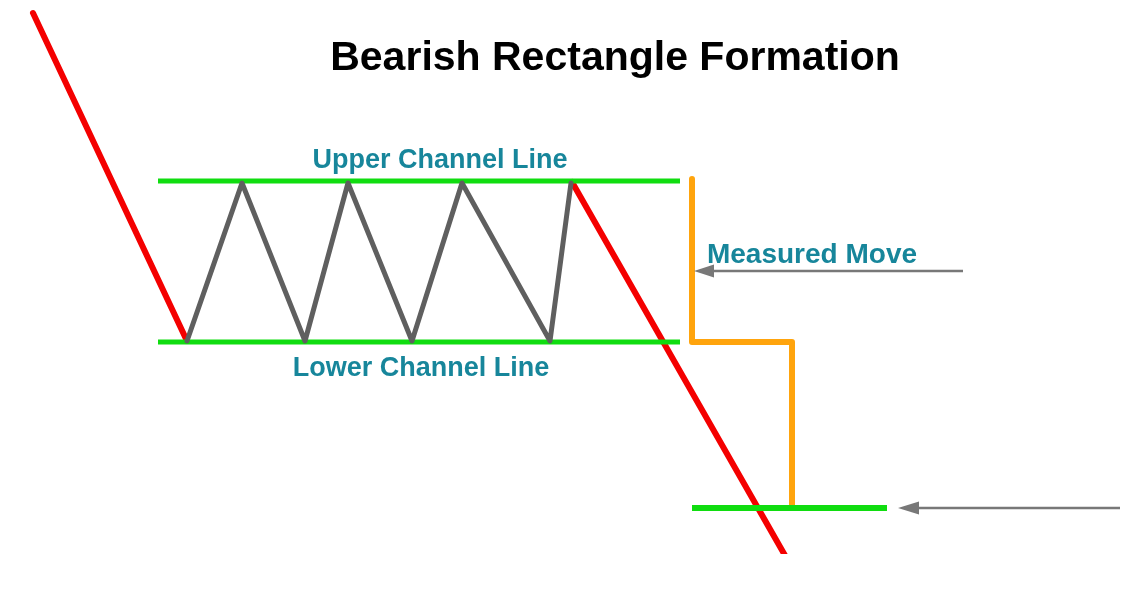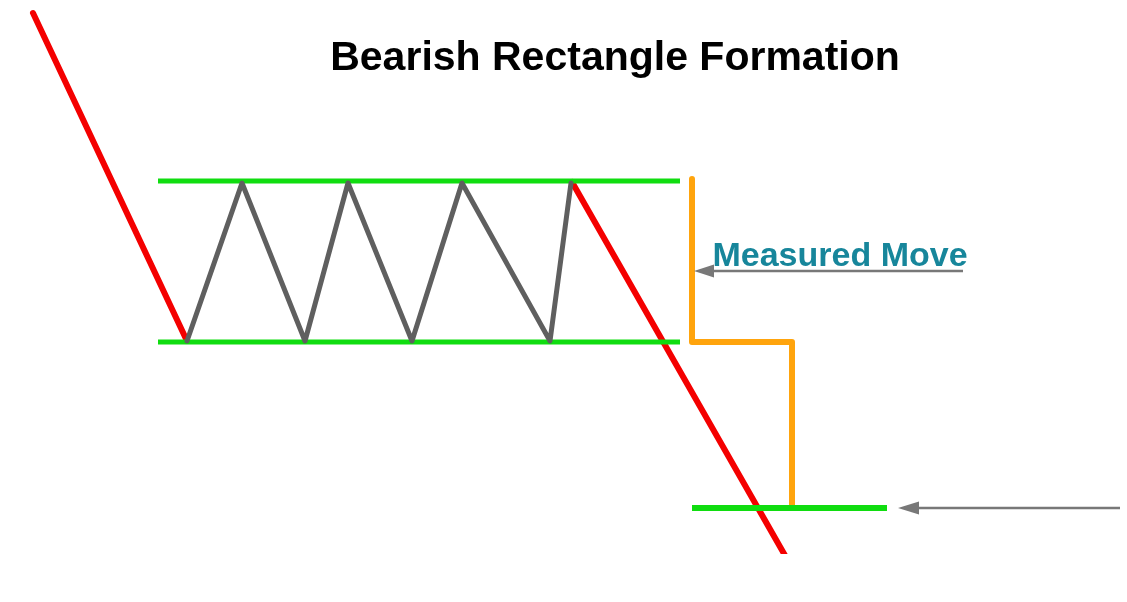--- a/index.html
+++ b/index.html
@@ -59,18 +59,20 @@
 
     <line x1="963" y1="271" x2="712" y2="271" style="stroke:var(--arrow-gray)" stroke-width="2.5"></line>
     <polygon points="694,271 714,264.5 714,277.5" style="fill:var(--arrow-gray)"></polygon>
 
     <line x1="1120" y1="508" x2="917" y2="508" style="stroke:var(--arrow-gray)" stroke-width="2.5"></line>
     <polygon points="898,508 919,501.5 919,514.5" style="fill:var(--arrow-gray)"></polygon>
   </svg>
 
   <div class="lbl title" style="left:615px;top:56px">Bearish Rectangle Formation</div>
 
+  <div class="lbl channel" style="left:440px;top:159px">Upper Channel Line</div>
 
+  <div class="lbl channel" style="left:421px;top:367px">Lower Channel Line</div>
 
-  <div class="lbl arrow-caption" style="left:840px;top:254px;font-size:34px">Measured Move</div>
+  <div class="lbl arrow-caption" style="left:812px;top:254px;font-size:28px">Measured Move</div>
 
 
 </div>
 
 </body></html>

